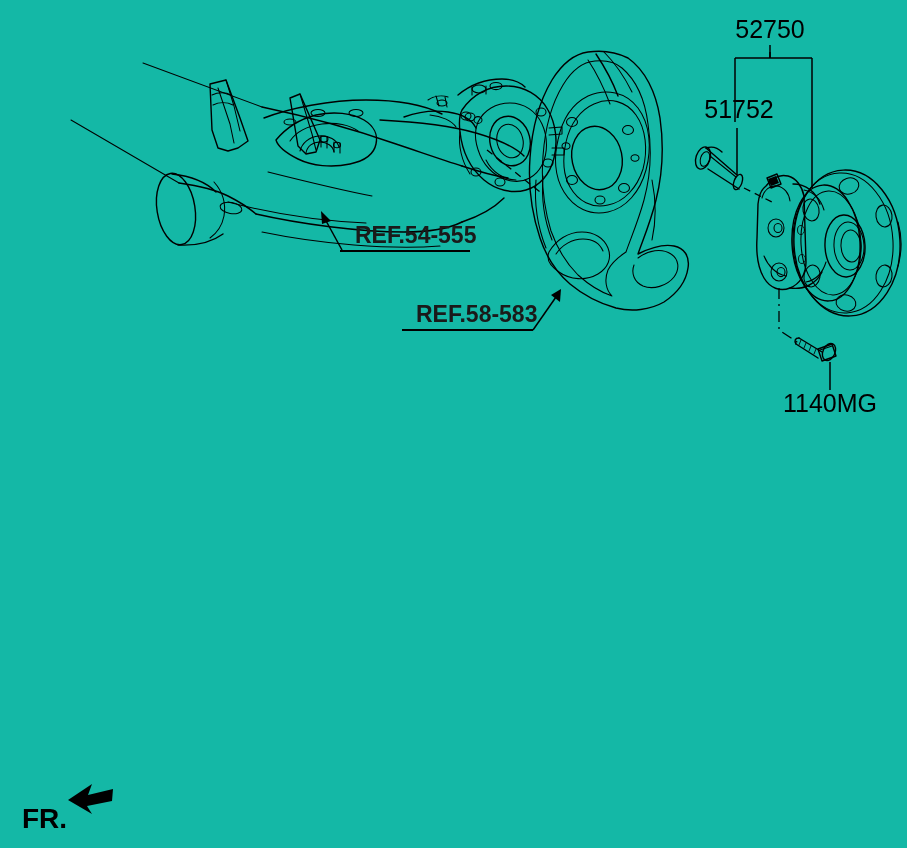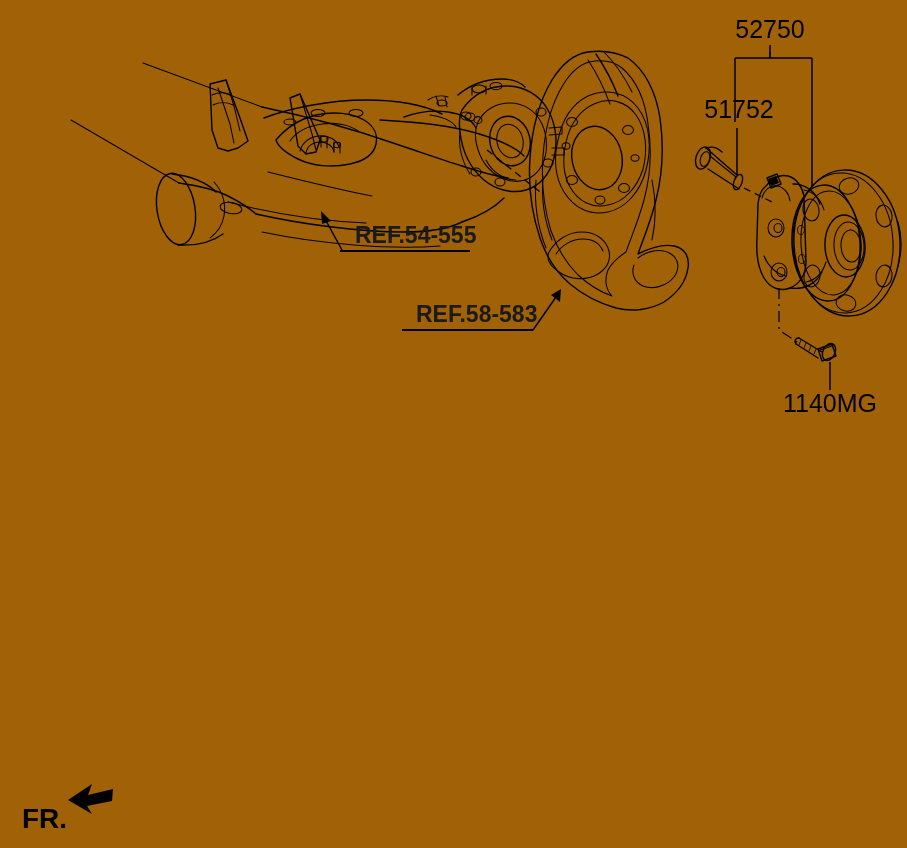--- a/index.html
+++ b/index.html
@@ -7,21 +7,21 @@
     padding: 0;
     background: #ffffff;
   }
   body {
     font-family: "Liberation Sans", sans-serif;
   }
   #diagram-root {
     position: relative;
     width: 907px;
     height: 848px;
-    background: #a16207;
+    background: #14b8a6;
     overflow: hidden;
   }
   #diagram-svg {
     position: absolute;
     top: 0;
     left: 0;
     width: 907px;
     height: 848px;
     display: block;
   }

